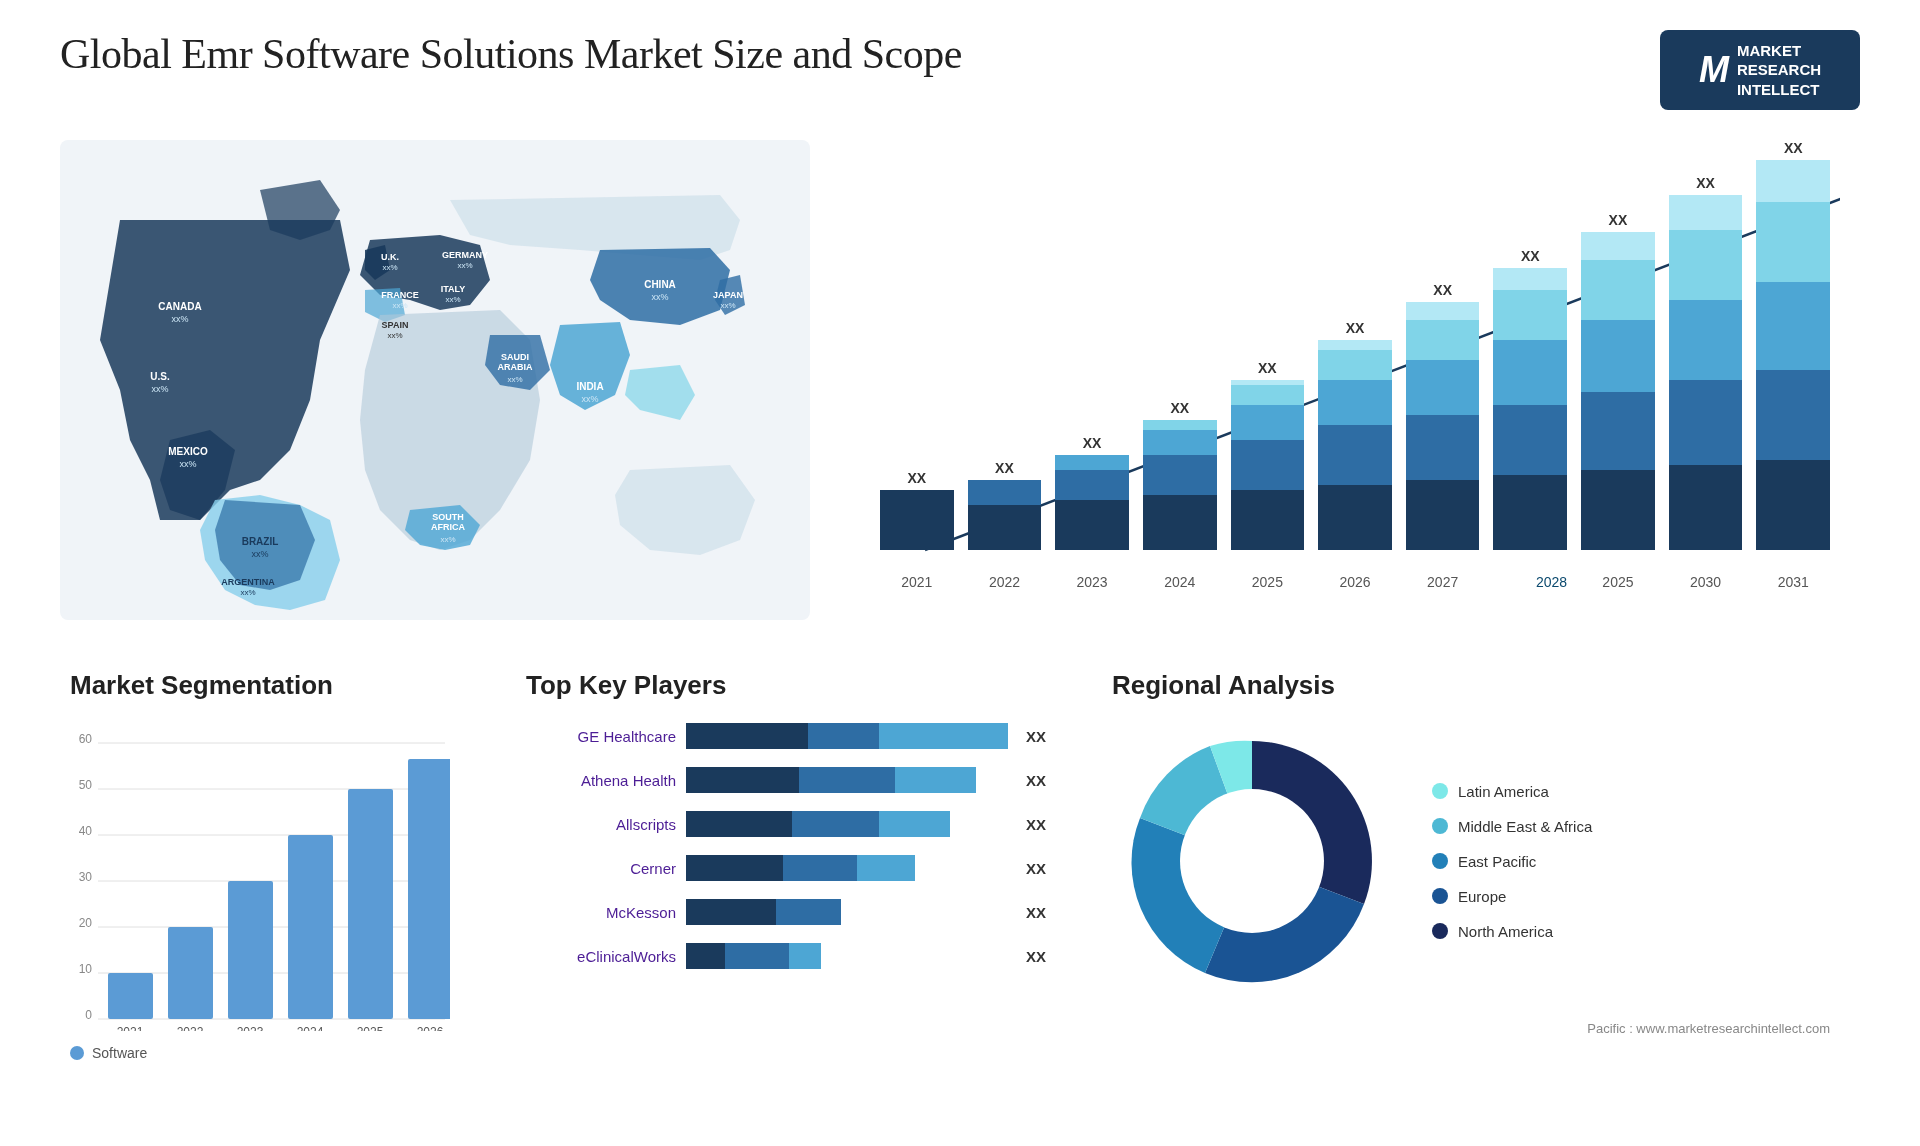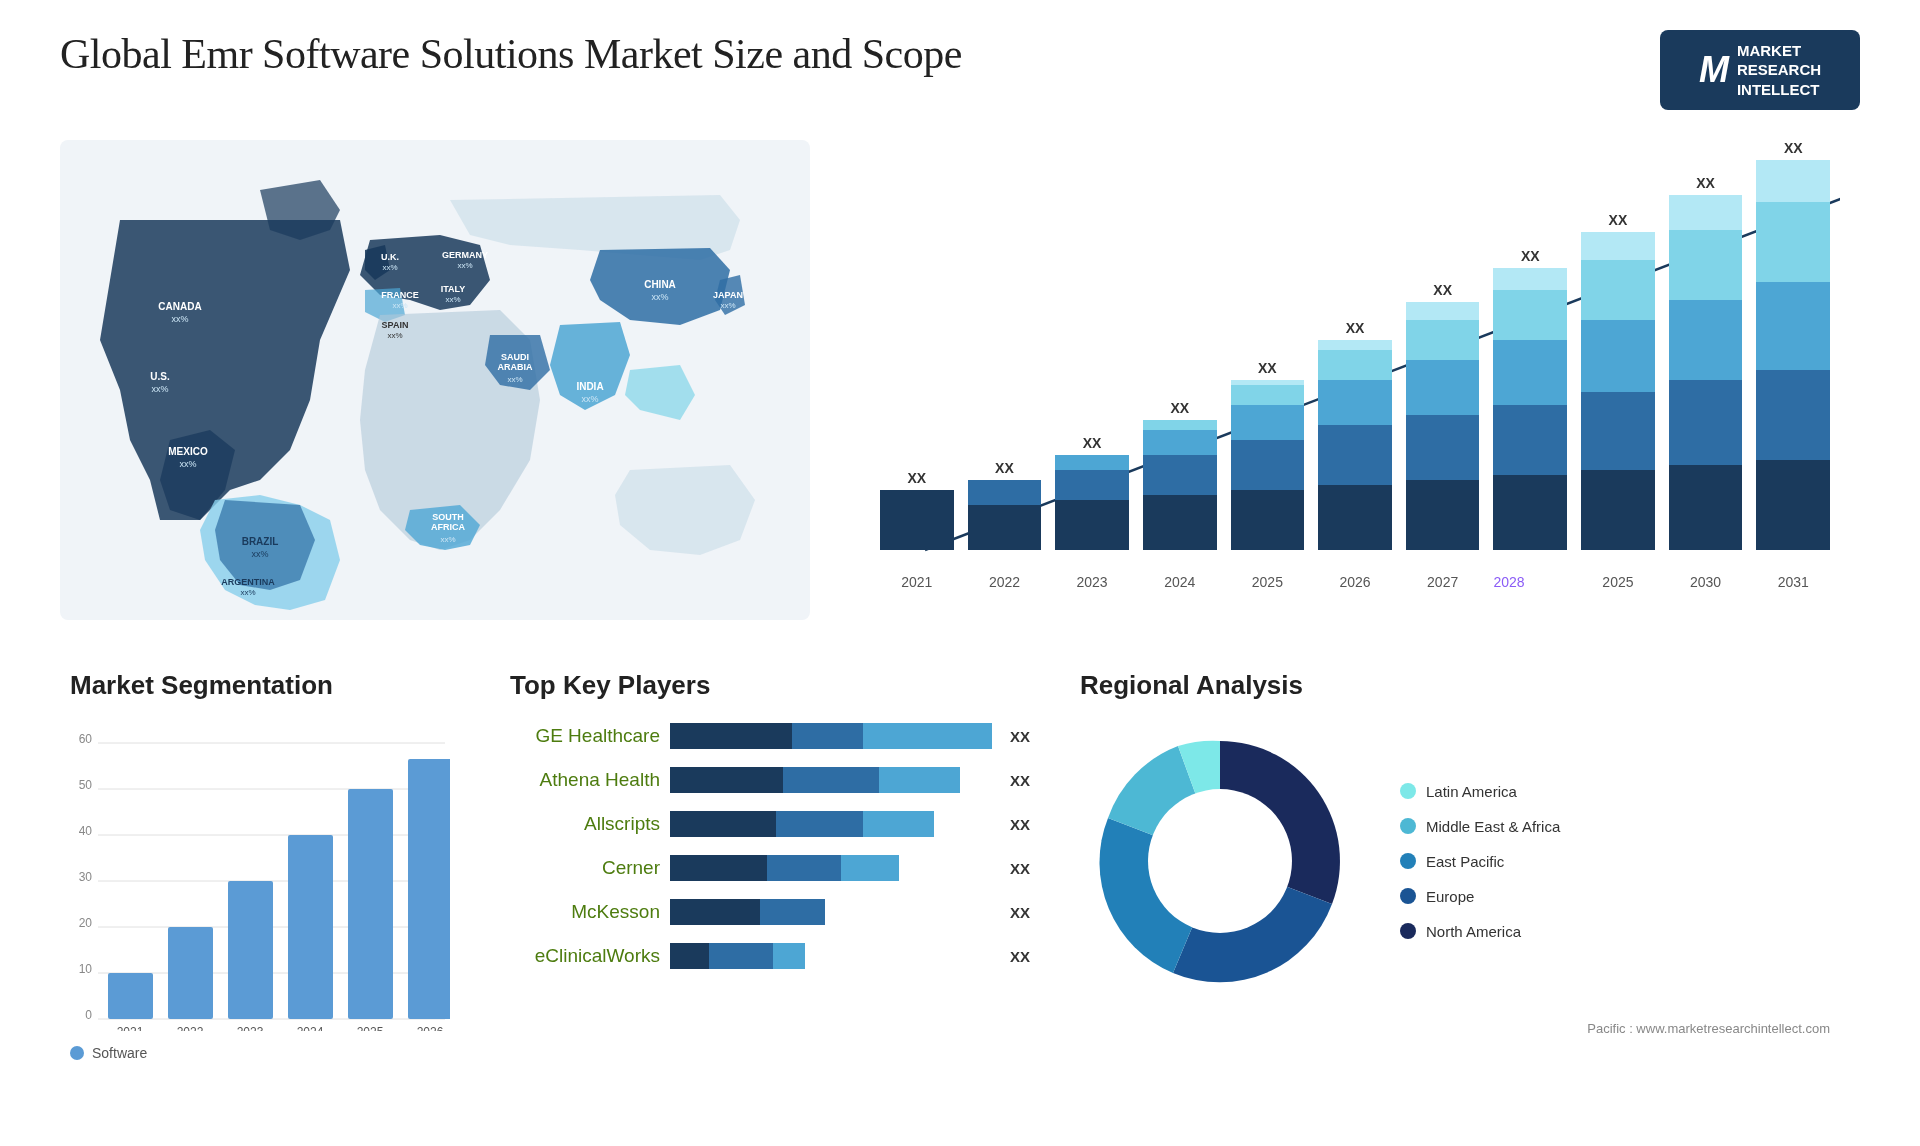--- a/index.html
+++ b/index.html
@@ -84,21 +84,21 @@
     .bar-chart-container {
       flex: 1;
       position: relative;
       height: 480px;
       padding: 20px 20px 60px 20px;
     }
 
     
     .bottom-section {
       display: flex;
-      gap: 0px;
+      gap: 16px;
       height: 440px;
       justify-content: flex-end;
     }
 
     
     .market-seg {
       flex: 0 0 420px;
       padding: 10px 20px 10px 10px;
     }
     .section-title {
@@ -136,22 +136,22 @@
       flex-direction: column;
       gap: 14px;
       margin-top: 20px;
     }
     .player-row {
       display: flex;
       align-items: center;
       gap: 10px;
     }
     .player-name {
-      font-size: 19px;
-      color: #4d7c0f;
+      font-size: 15px;
+      color: #4c1d95;
       width: 150px;
       text-align: right;
     }
     .player-value {
       font-size: 15px;
       font-weight: 700;
       color: #333;
       margin-left: 8px;
     }
 
@@ -424,21 +424,21 @@
 
         <div style="position:absolute;bottom:10px;left:0;right:0;display:flex;gap:14px;padding:0 10px;" id="bar-x-labels">
 
         <div style="flex: 1 1 0%; text-align: center; font-size: 14px; color: rgb(85, 85, 85);">2021</div>
             <div style="flex: 1 1 0%; text-align: center; font-size: 14px; color: rgb(85, 85, 85);">2022</div>
             <div style="flex: 1 1 0%; text-align: center; font-size: 14px; color: rgb(85, 85, 85);">2023</div>
             <div style="flex: 1 1 0%; text-align: center; font-size: 14px; color: rgb(85, 85, 85);">2024</div>
             <div style="flex: 1 1 0%; text-align: center; font-size: 14px; color: rgb(85, 85, 85);">2025</div>
             <div style="flex: 1 1 0%; text-align: center; font-size: 14px; color: rgb(85, 85, 85);">2026</div>
             <div style="flex: 1 1 0%; text-align: center; font-size: 14px; color: rgb(85, 85, 85);">2027</div>
-            <div style="flex: 1 1 0%; text-align: left; font-size: 14px; color: #8b5cf6;">2028</div>
+            <div style="flex: 1 1 0%; text-align: right; font-size: 14px; color: #0c4a6e;">2028</div>
             <div style="flex: 1 1 0%; text-align: center; font-size: 14px; color: rgb(85, 85, 85);">2025</div>
             <div style="flex: 1 1 0%; text-align: center; font-size: 14px; color: rgb(85, 85, 85);">2030</div>
             <div style="flex: 1 1 0%; text-align: center; font-size: 14px; color: rgb(85, 85, 85);">2031</div>
           </div>
       </div>
     </div>
   </div>
 
   <div class="bottom-section">
 

